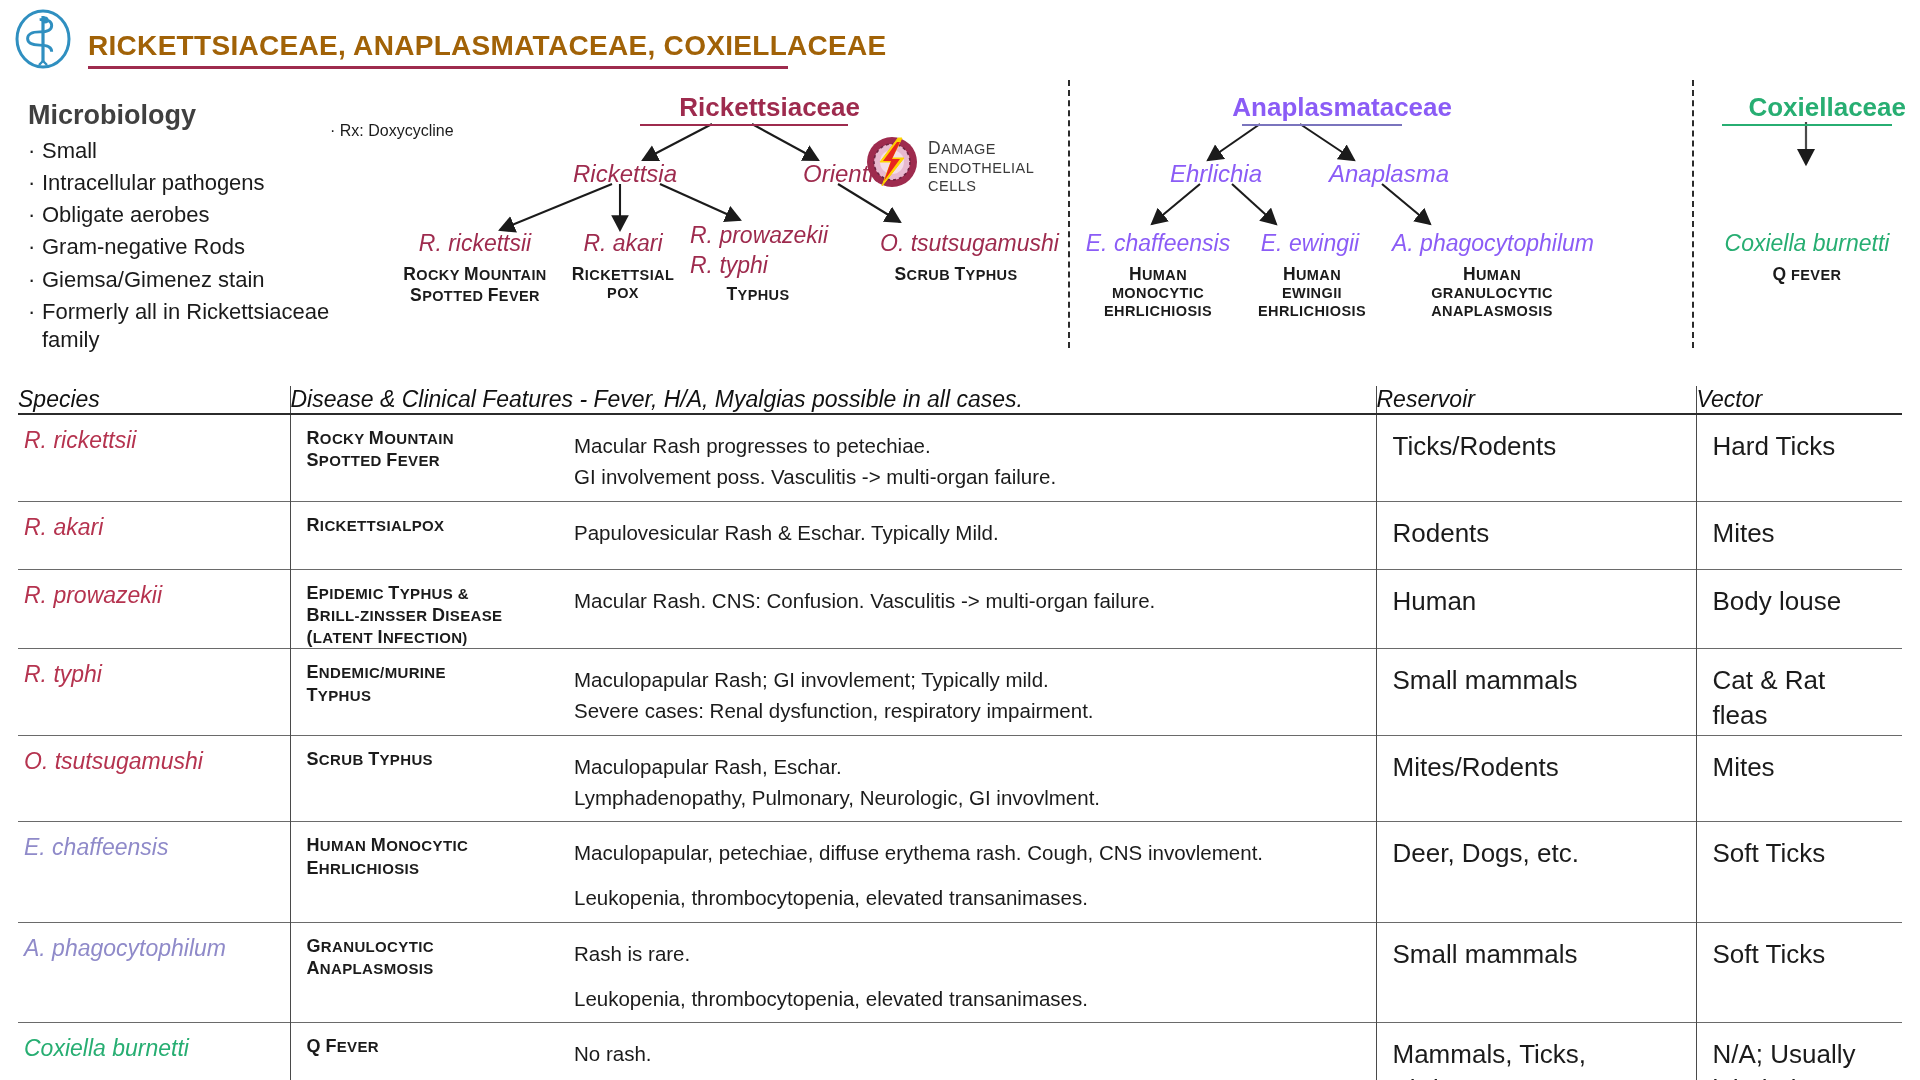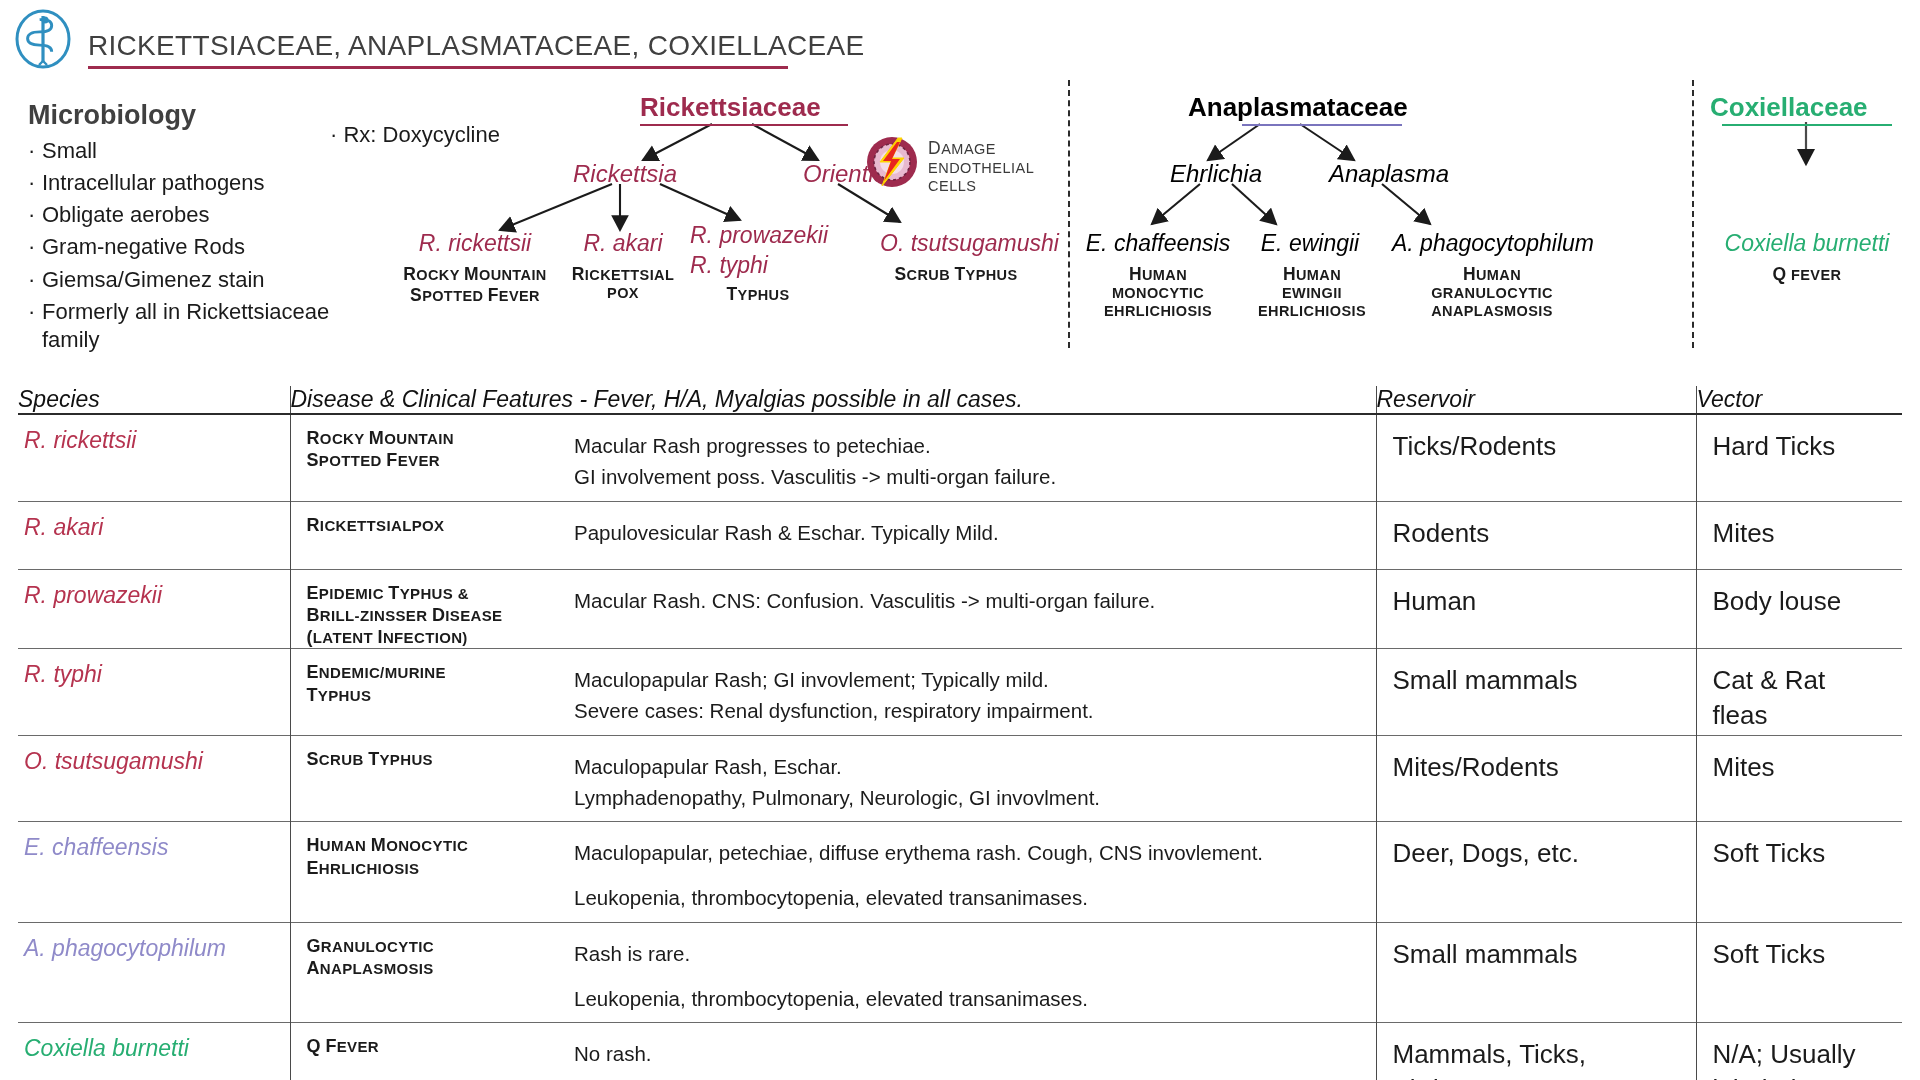--- a/index.html
+++ b/index.html
@@ -11,51 +11,51 @@
     color:#1a1a1a;
     overflow:hidden;
     position:relative;
   }
 
   
   #header { position:absolute; left:0; top:0; width:1920px; height:72px; }
   #logo { position:absolute; left:12px; top:8px; width:62px; height:62px; }
   #title {
     position:absolute; left:88px; top:30px;
-    font-size:28px; font-weight:normal; color:#404040;
+    font-size:28px; font-weight:bold; color:#a16207;
     letter-spacing:0.3px; white-space:nowrap;
   }
   #title-rule {
     position:absolute; left:88px; top:66px; width:700px; height:3px;
     background:#9e2b4e;
   }
 
   
   #micro { position:absolute; left:28px; top:100px; width:320px; }
   #micro-heading { font-size:27px; font-weight:bold; color:#404040; margin-bottom:6px; }
   .micro-item { font-size:22px; color:#1b1b1b; line-height:1.28; margin-bottom:4px; display:flex; }
   .micro-item .bul { width:14px; flex:0 0 14px; color:#1b1b1b; }
   .micro-item .txt { flex:1 1 auto; }
 
   
-  #rx { position:absolute; left:330px; top:122px; font-size:22px; color:#1b1b1b; white-space:nowrap; }
+  #rx { position:absolute; left:330px; top:122px; font-size:16px; color:#1b1b1b; white-space:nowrap; }
 
   
   #tree-area { position:absolute; left:0; top:72px; width:1920px; height:290px; }
-  .fam-title { position:absolute; font-size:26px; font-weight:600; white-space:nowrap; text-align:left; }
+  .fam-title { position:absolute; font-size:26px; font-weight:600; white-space:nowrap; text-align:right; }
   .fam-rule { position:absolute; height:2px; }
   .genus { position:absolute; font-size:24px; font-style:italic; white-space:nowrap; text-align:center; }
   .species { position:absolute; font-size:23px; font-style:italic; white-space:nowrap; text-align:center; }
   .disease-sc {
     position:absolute; font-size:14.5px; font-weight:bold; color:#1b1b1b;
     text-align:center; line-height:1.22; letter-spacing:0.4px;
   }
   .disease-sc .cap { font-size:17.5px; }
   .ricket { color:#9e2b4e; }
-  .anapl  { color:#000000; }
+  .anapl  { color:#8b5cf6; }
   .coxi   { color:#27ae72; }
 
   svg.arrows { position:absolute; left:0; top:0; width:1920px; height:290px; overflow:visible; }
 
   
   .vsep { position:absolute; width:0; border-left:2px dashed #2b2b2b; }
 
   
   #damage-icon { position:absolute; left:864px; top:62px; width:56px; height:56px; }
   #damage-label {

